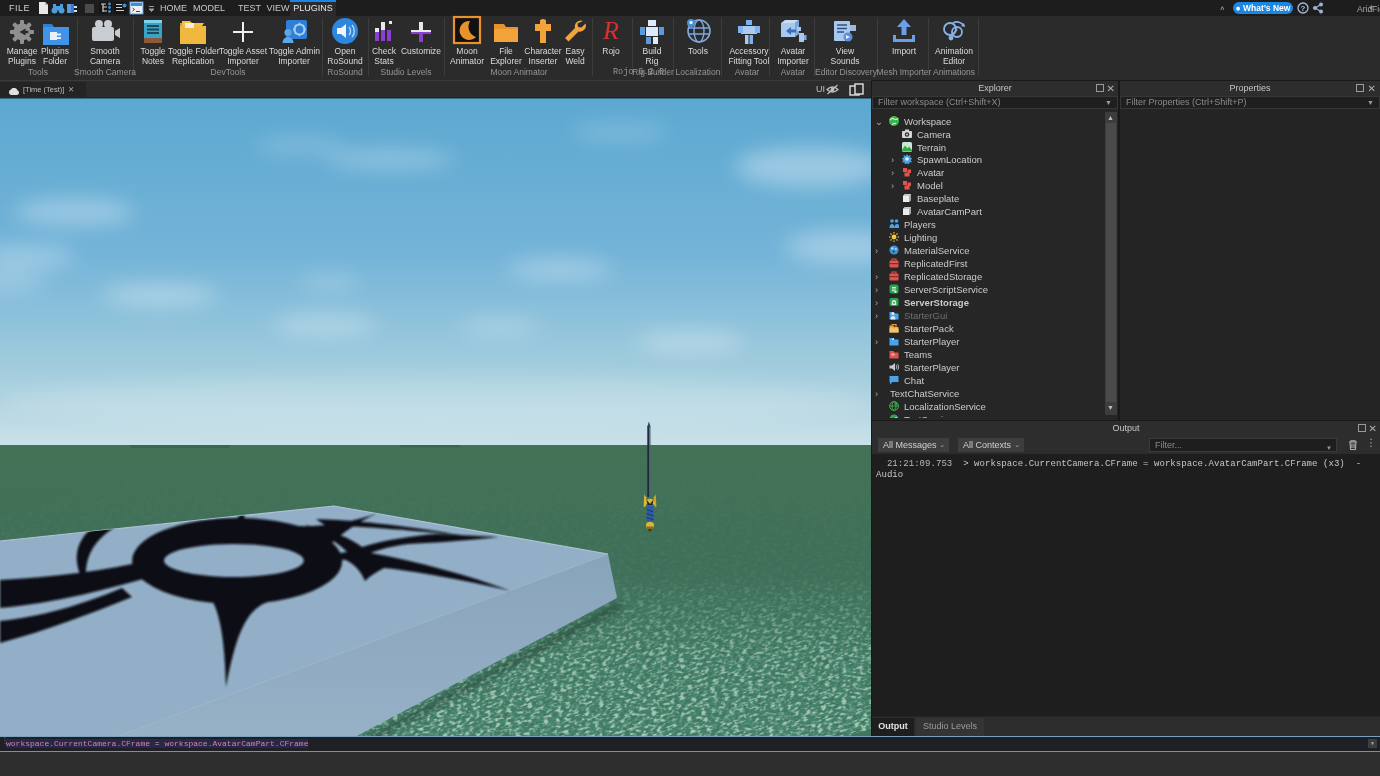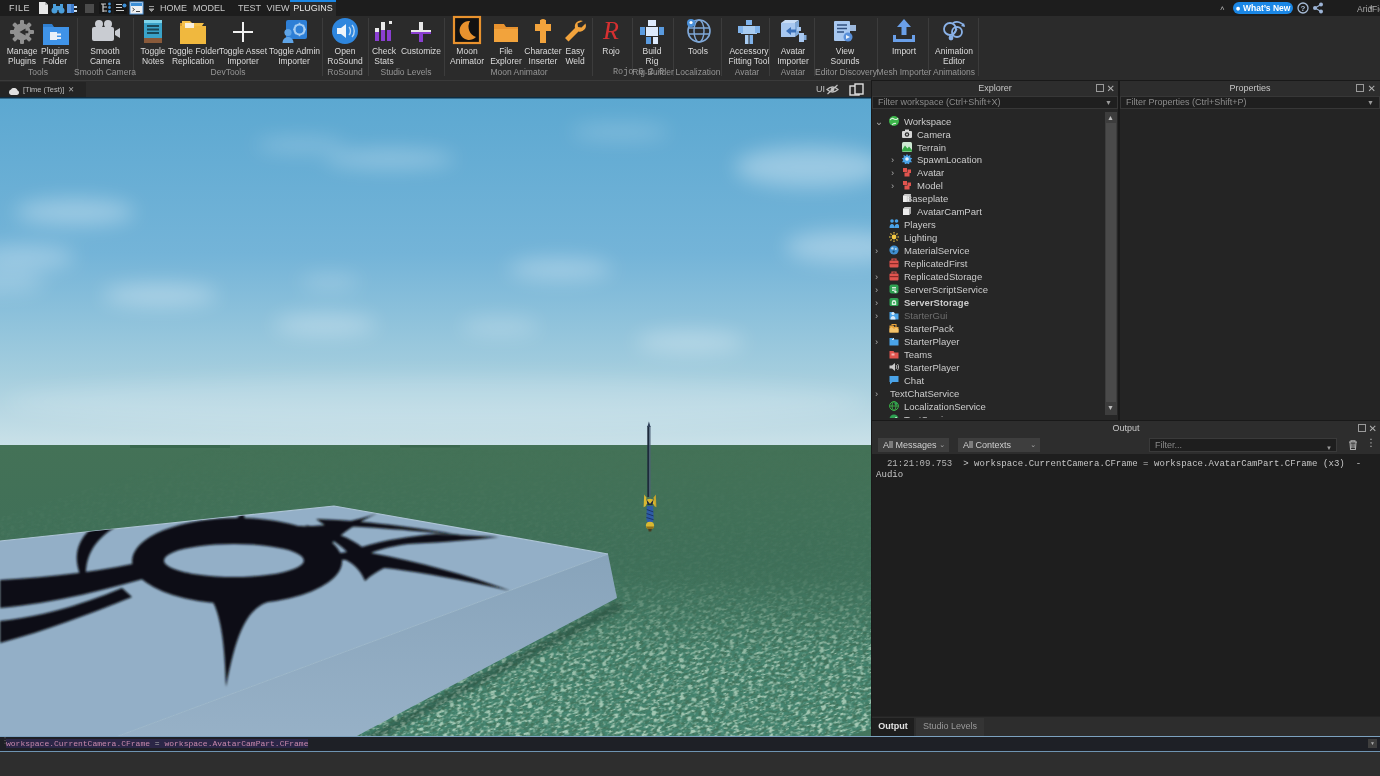--- a/index.html
+++ b/index.html
@@ -551,21 +551,21 @@
             <rect x="2.5" y="5.5" width="5" height="4" fill="#e0544e"></rect>
           </svg>
           <span style="position:absolute;left:45px;">Model</span>
         </div>
       <div class="trow" style="top:80px;">
           <svg class="ticon" style="left:30px;" viewBox="0 0 10 10">
             <path d="M3 1 h6 v6 l-2 2 h-6 v-6z" fill="#ececec"></path>
             <path d="M3 1 l-2 2 h6 l2-2z" fill="#c8c8c8"></path>
             <path d="M7 3 v6 l2-2 v-6z" fill="#a8a8a8"></path>
           </svg>
-          <span style="position:absolute;left:34px;">Baseplate</span>
+          <span style="position:absolute;left:45px;">Baseplate</span>
         </div>
       <div class="trow" style="top:93px;">
           <svg class="ticon" style="left:30px;" viewBox="0 0 10 10">
             <path d="M3 1 h6 v6 l-2 2 h-6 v-6z" fill="#ececec"></path>
             <path d="M3 1 l-2 2 h6 l2-2z" fill="#c8c8c8"></path>
             <path d="M7 3 v6 l2-2 v-6z" fill="#a8a8a8"></path>
           </svg>
           <span style="position:absolute;left:45px;">AvatarCamPart</span>
         </div>
       <div class="trow" style="top:106px;">
@@ -712,21 +712,21 @@
   </div>
 
   <div id="output" class="panel" style="left:872px; top:421px; width:508px; height:315px; background:#1e1e1e;">
     <div class="phead">Output
       <div class="pdock" style="right:14px;"></div>
       <div class="pclose" style="right:3px;">✕</div>
     </div>
 
     <div class="abs" style="left:0;top:15px;width:508px;height:18px;background:#2d2d2d;">
       <div class="abs" style="left:6px;top:2px;width:71px;height:14px;background:#3e3e3e;color:#cfcfcf;font-size:9px;line-height:14px;"><span style="margin-left:5px;">All Messages</span><span style="position:absolute;right:4px;top:0px;font-size:7px;color:#aaa;">⌄</span></div>
-      <div class="abs" style="left:86px;top:2px;width:82px;height:14px;background:#3e3e3e;color:#cfcfcf;font-size:9px;line-height:14px;"><span style="margin-left:5px;">All Contexts</span><span style="position:absolute;right:4px;top:0px;font-size:7px;color:#aaa;">⌄</span></div>
+      <div class="abs" style="left:86px;top:2px;width:66px;height:14px;background:#3e3e3e;color:#cfcfcf;font-size:9px;line-height:14px;"><span style="margin-left:5px;">All Contexts</span><span style="position:absolute;right:4px;top:0px;font-size:7px;color:#aaa;">⌄</span></div>
       <div class="abs" style="left:277px;top:2px;width:188px;height:14px;background:#1e1e1e;border:1px solid #3a3a3a;color:#8a8a8a;font-size:9px;line-height:12px;"><span style="margin-left:5px;">Filter...</span><span style="position:absolute;right:4px;top:3px;font-size:6px;color:#9a9a9a;">▼</span></div>
       <svg class="abs" style="left:475px;top:3px;" width="12" height="12" viewBox="0 0 12 12">
           <path d="M2 3 h8 M4 3 v-1.2 h4 v1.2 M3 3 l0.6 7.5 h4.8 l0.6-7.5" stroke="#b0b0b0" stroke-width="1.1" fill="none"></path>
           <path d="M4.7 4.5 v4.5 M6 4.5 v4.5 M7.3 4.5 v4.5" stroke="#b0b0b0" stroke-width="0.8"></path>
         </svg>
       <div class="abs" style="left:494px;top:1px;color:#b8b8b8;font-size:10px;letter-spacing:0;">⋮</div>
     </div>
 
     <div id="outlog" class="abs" style="left:4px;top:38px;width:500px;">
       <div><span style="color:#b8b8b8;">&nbsp;&nbsp;21:21:09.753&nbsp;</span> &gt; workspace.CurrentCamera.CFrame = workspace.AvatarCamPart.CFrame (x3)&nbsp;&nbsp;-</div>

